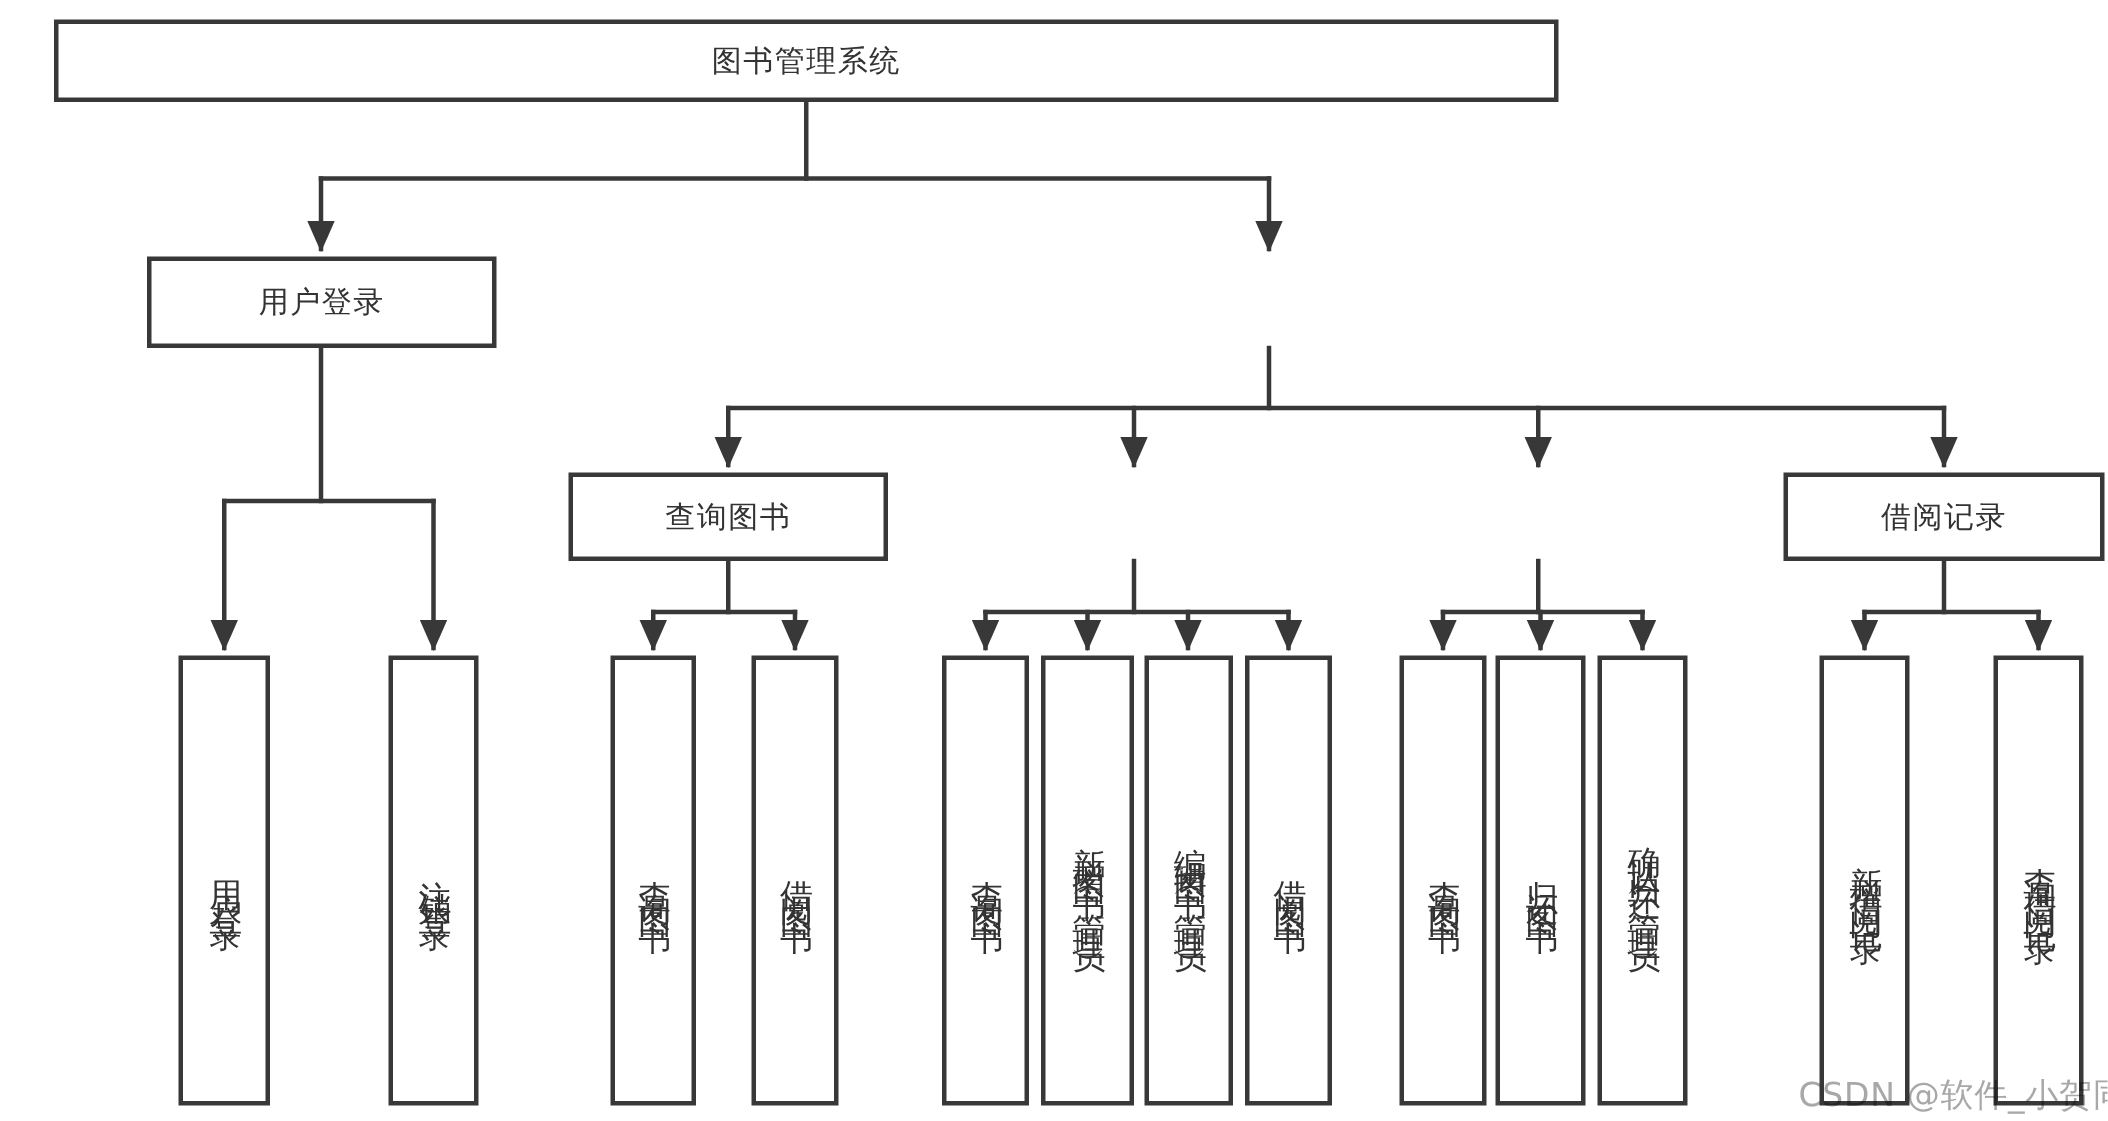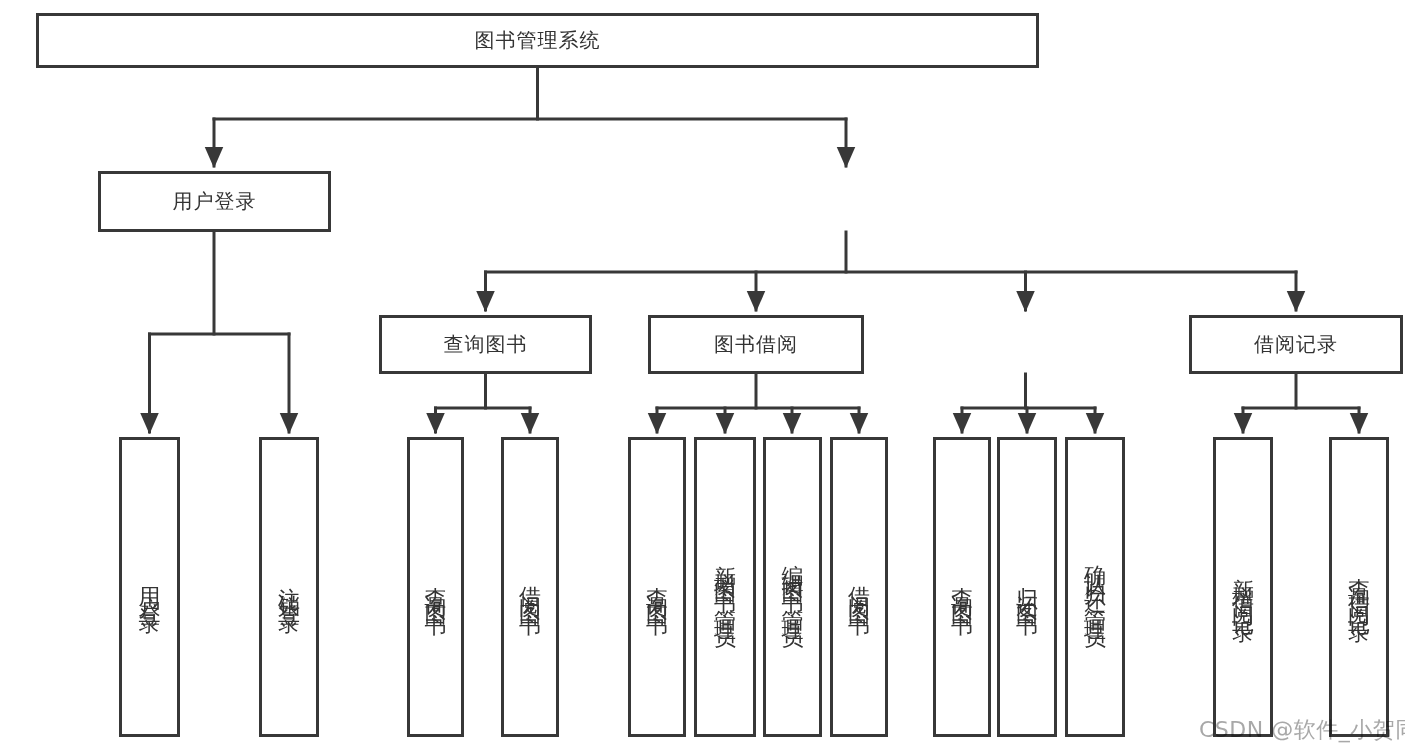--- a/index.html
+++ b/index.html
@@ -105,23 +105,20 @@
     <span>图书管理系统</span>
   </div>
 
   <div class="box h" style="left:82px;top:171px;width:233px;height:61px">
     <span>用户登录</span>
   </div>
 
   <div class="box h" style="left:363px;top:315px;width:213px;height:59px">
     <span>查询图书</span>
   </div>
-  <div class="box h" style="left:632px;top:315px;width:216px;height:59px">
-    <span>图书借阅</span>
-  </div>
   <div class="box h" style="left:1173px;top:315px;width:214px;height:59px">
     <span>借阅记录</span>
   </div>
 
   <div class="box v" style="left:103px;top:437px;width:61px;height:300px">
     <span>用户登录</span>
   </div>
   <div class="box v" style="left:243px;top:437px;width:60px;height:300px">
     <span>注销登录</span>
   </div>

